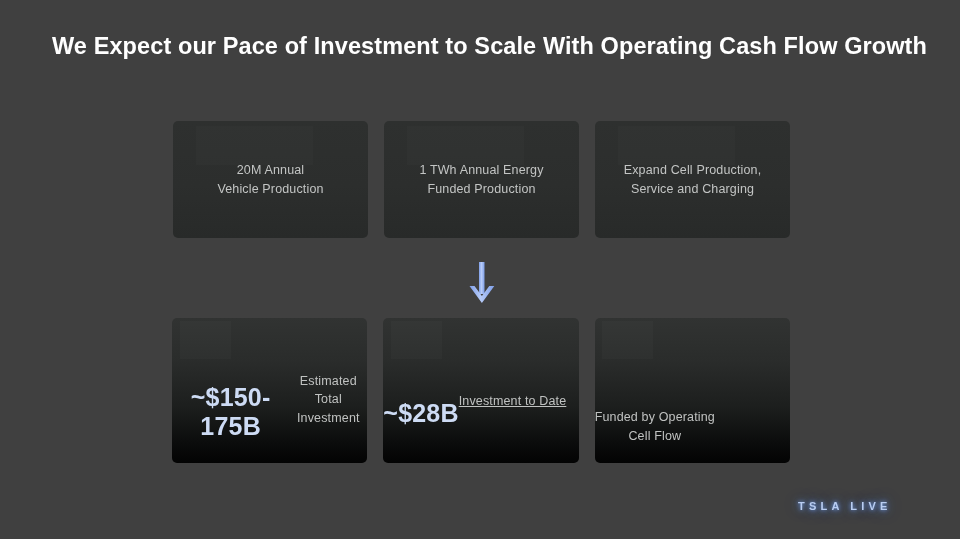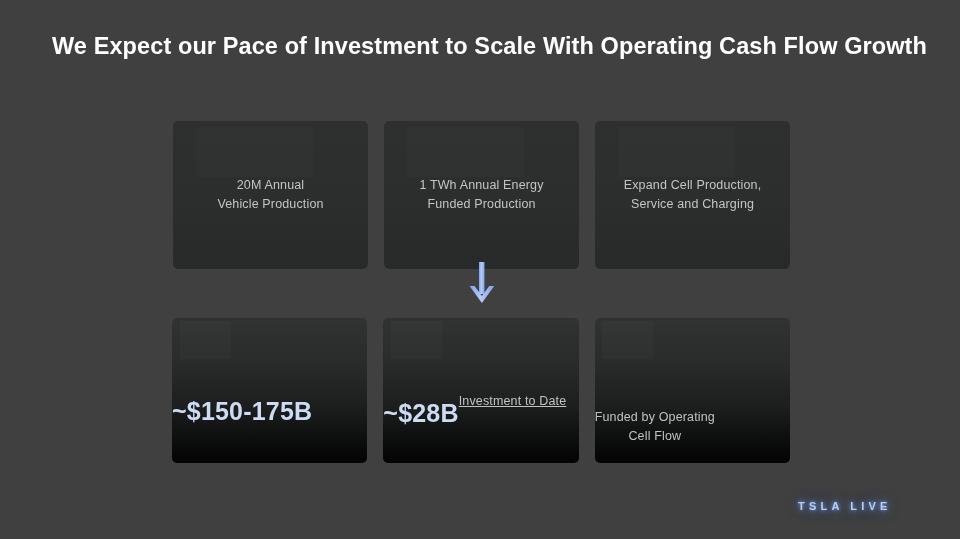--- a/index.html
+++ b/index.html
@@ -33,21 +33,21 @@
     letter-spacing: 0.1px;
     white-space: nowrap;
   }
 
   
   .top-row {
     position: absolute;
     left: 173px;
     top: 121px;
     width: 617px;
-    height: 148px;
+    height: 117px;
     display: flex;
     gap: 16px;
   }
   .card-top {
     flex: 1 1 0;
     border-radius: 5px;
     background: linear-gradient(180deg, #2e302f 0%, #2c2e2d 55%, #282a29 100%);
     display: flex;
     align-items: center;
     justify-content: center;
@@ -203,20 +203,24 @@
       </defs>
       <rect x="10" y="0" width="5.5" height="32" fill="url(#arrowGrad)"></rect>
       <path d="M 0.5 24 L 12.9 41 L 25.3 24 L 20.3 24 L 12.9 34 L 5.5 24 Z" fill="url(#arrowGrad)"></path>
     </svg>
   </div>
 
   <div class="bottom-row">
 
     <div class="card-bottom variant-a">
       <div class="metric">~$150-175B</div>
+      <div class="metric-caption">
+        <span>Estimated</span><br>
+        <span>Total Investment</span>
+      </div>
     </div>
 
     <div class="card-bottom variant-b">
       <div class="metric">~$28B</div>
       <div class="metric-caption">
         <span>Investment to Date</span>
       </div>
     </div>
 
     <div class="card-bottom variant-c">

